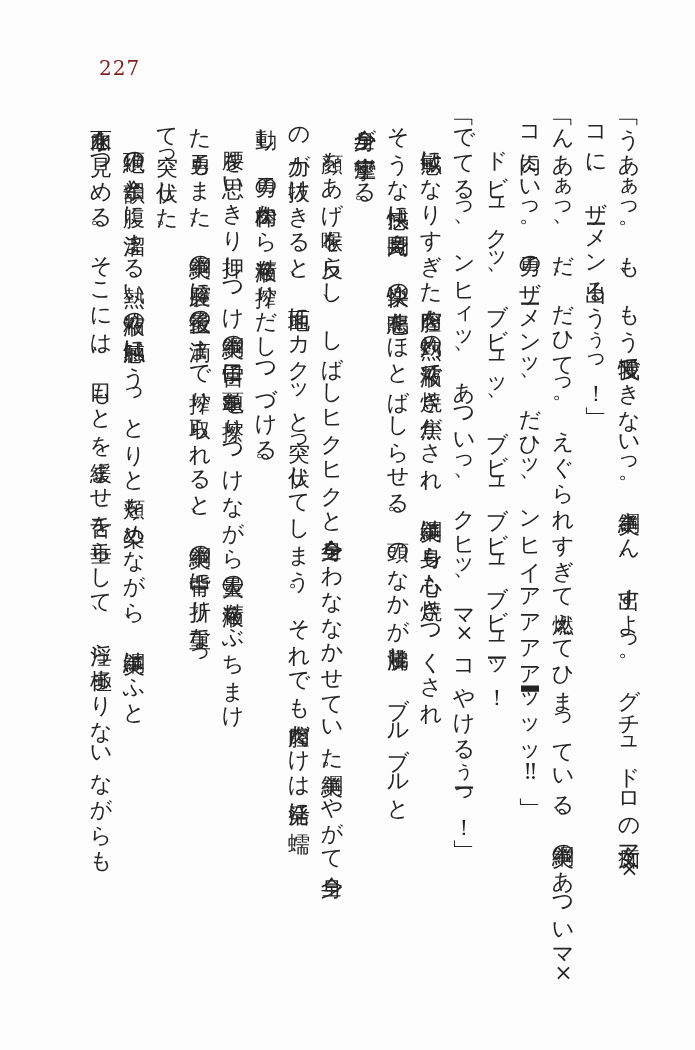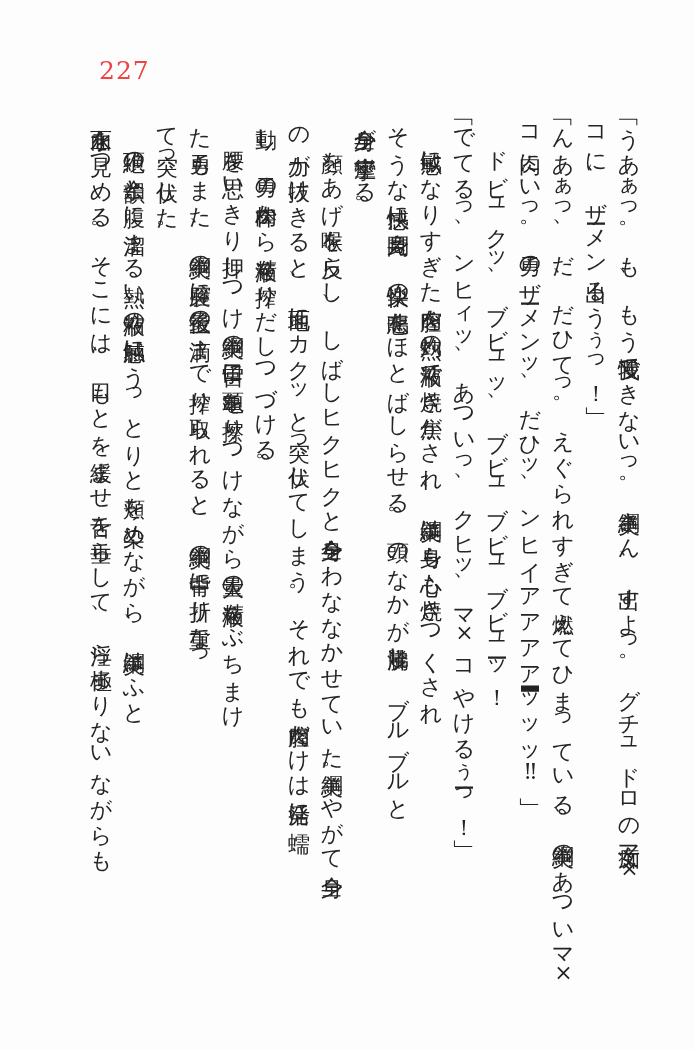--- a/index.html
+++ b/index.html
@@ -12,23 +12,23 @@
     width: 695px;
     height: 1050px;
     background: #fdfdfd;
     overflow: hidden;
     font-family: "DejaVu Serif", "Liberation Serif", serif;
   }
   .page-number {
     position: absolute;
     top: 56px;
     left: 99px;
-    font-size: 25px;
+    font-size: 20px;
     letter-spacing: 1px;
-    color: #ef4444;
+    color: #7f1d1d;
     font-family: "DejaVu Serif", "Liberation Serif", serif;
   }
   .text-block {
     position: absolute;
     top: 112px;
     right: 49px;
     height: 885px;
     writing-mode: vertical-rl;
     text-orientation: mixed;
     font-size: 22px;

